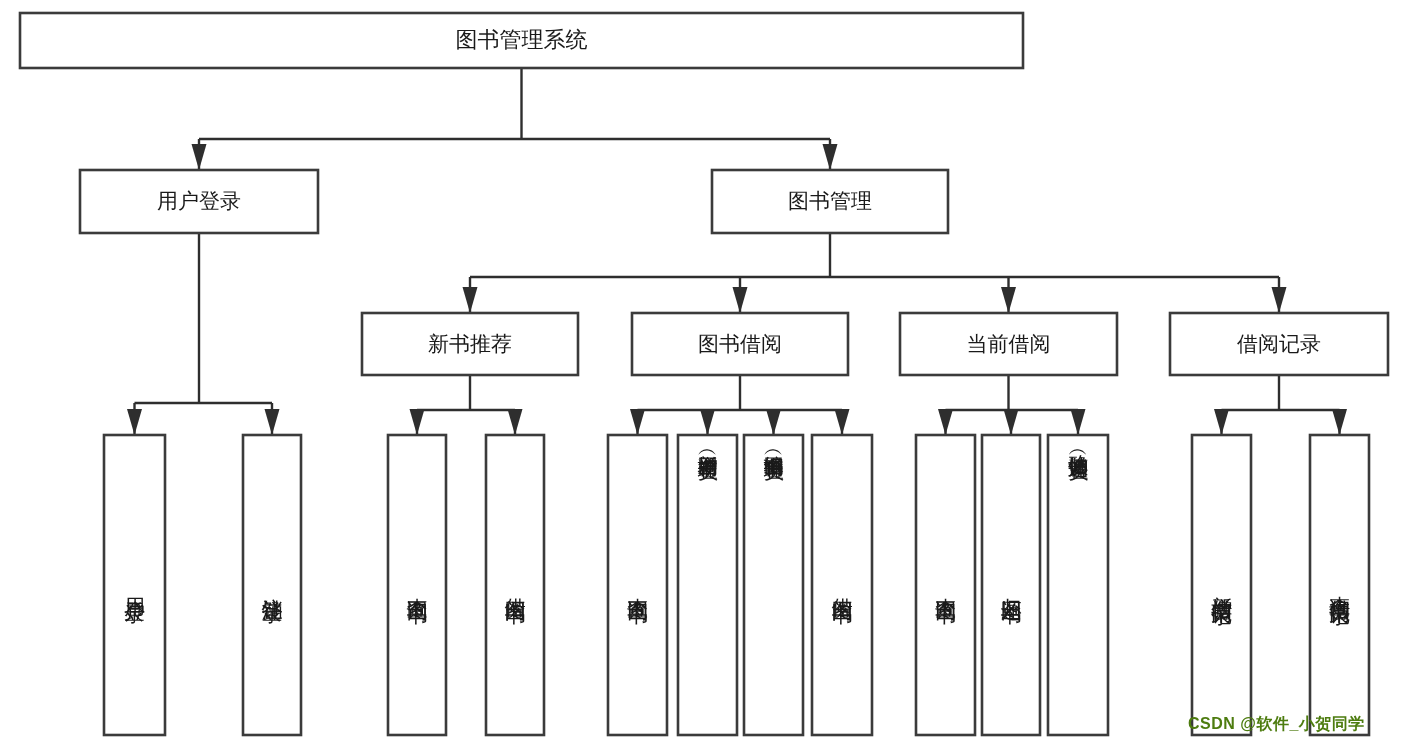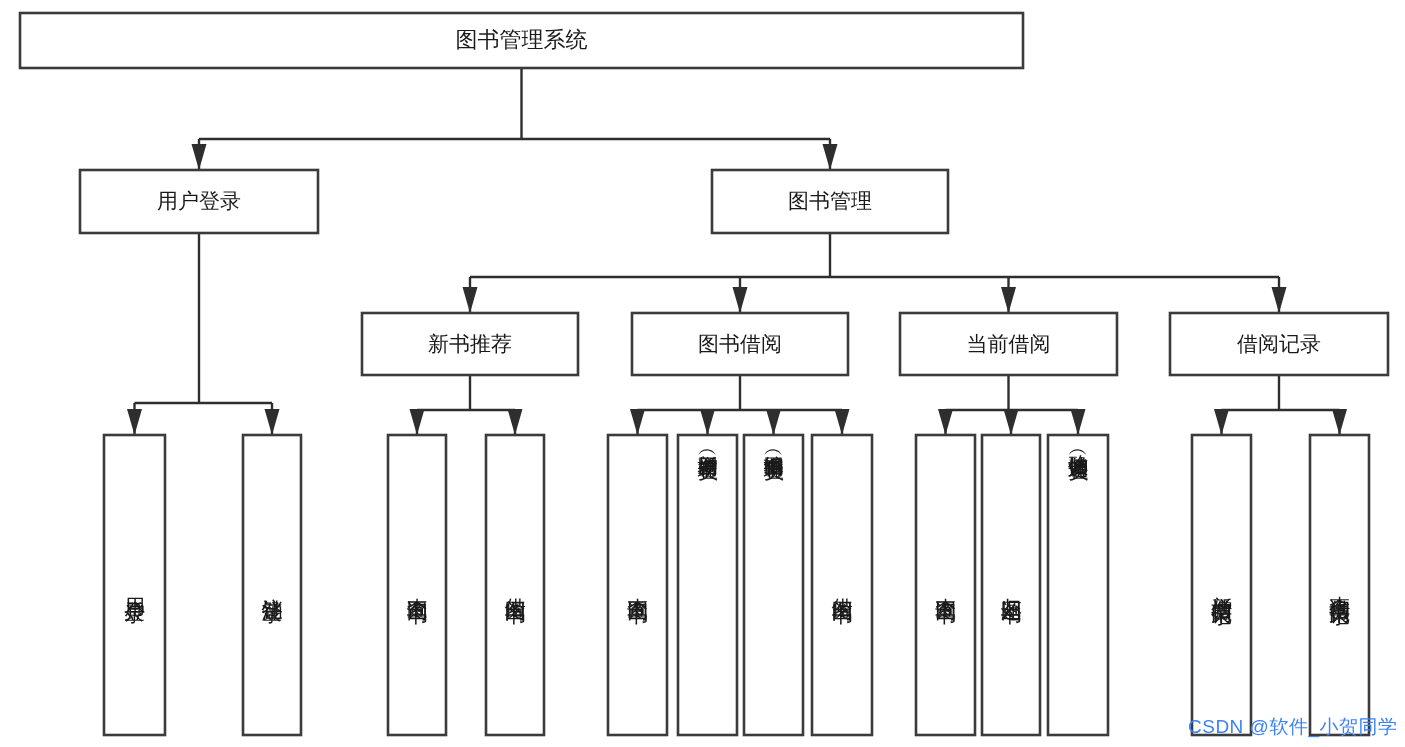--- a/index.html
+++ b/index.html
@@ -65,25 +65,26 @@
     font-family: "Liberation Sans", "DejaVu Sans", sans-serif;
     font-size: 21px;
     line-height: 1.08;
     letter-spacing: 2px;
     color: #1a1a1a;
     white-space: nowrap;
   }
   .watermark {
     position: absolute;
     font-family: "Liberation Sans", "DejaVu Sans", sans-serif;
-    font-size: 19px;
-    color: #3b82f6;
+    font-size: 16px;
+    color: #4d7c0f;
     letter-spacing: 0.5px;
     white-space: nowrap;
     user-select: none;
+    font-weight: bold;
   }
 </style>
 </head>
 <body>
 
 <div id="diagram-root">
 
   <svg class="diagram-canvas" viewBox="0 0 1405 747">
     <g id="connectors-group">
         <line x1="521.5" y1="68" x2="521.5" y2="139" class="connector"></line>

